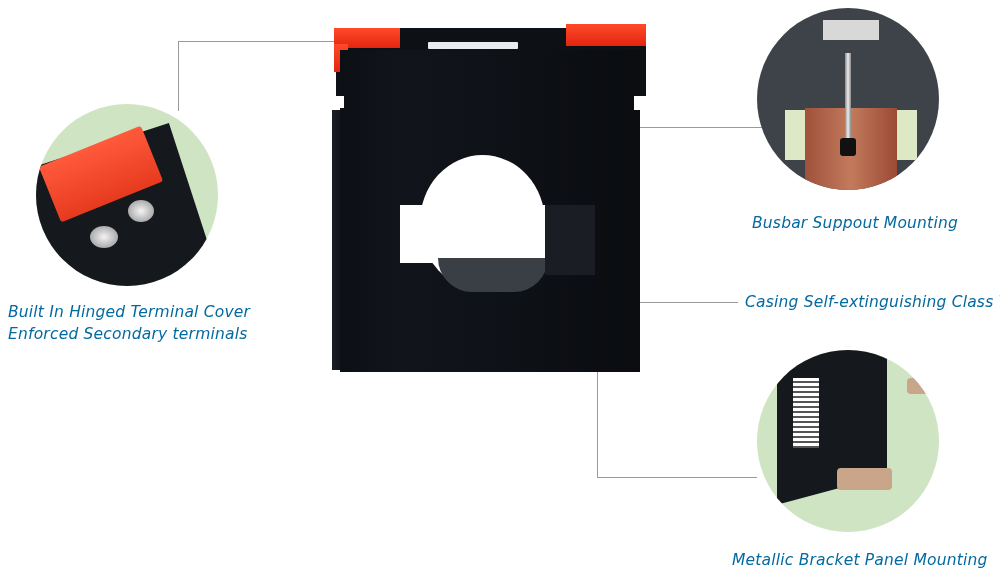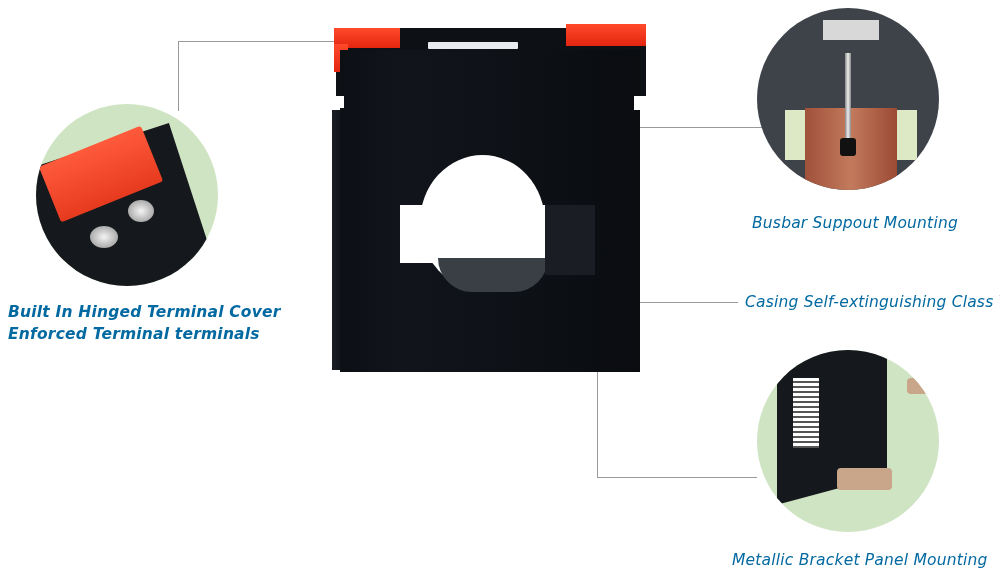--- a/index.html
+++ b/index.html
@@ -71,19 +71,19 @@
   <div class="abs" style="left:83px;top:130px;width:16px;height:18px;background:#111;border-radius:3px;"></div>
 </div>
 
 <div class="circle" style="left:757px;top:350px;width:182px;height:182px;background:#cfe4c2;">
   <div class="abs" style="left:20px;top:-10px;width:110px;height:150px;background:#15181c;transform:skewY(-15deg);"></div>
   <div class="abs" style="left:36px;top:28px;width:26px;height:70px;background:repeating-linear-gradient(180deg,#fff 0 3px,#555 3px 5px);"></div>
   <div class="abs" style="left:80px;top:118px;width:55px;height:22px;background:#c9a58a;border-radius:4px;"></div>
   <div class="abs" style="left:150px;top:28px;width:30px;height:16px;background:#c9a58a;border-radius:4px;"></div>
 </div>
 
-<div class="caption" style="left:8px;top:301px;font-weight:bold;">
+<div class="caption" style="left:8px;top:301px;">
   <div>Built In Hinged Terminal Cover</div>
-  <div>Enforced Terminal terminals</div>
+  <div>Enforced Secondary terminals</div>
 </div>
 <div class="caption" style="left:752px;top:212px;">Busbar Suppout Mounting</div>
 <div class="caption" style="left:745px;top:291px;">Casing Self-extinguishing Class VO</div>
 <div class="caption" style="left:732px;top:549px;">Metallic Bracket Panel Mounting</div>
 
 </body></html>

